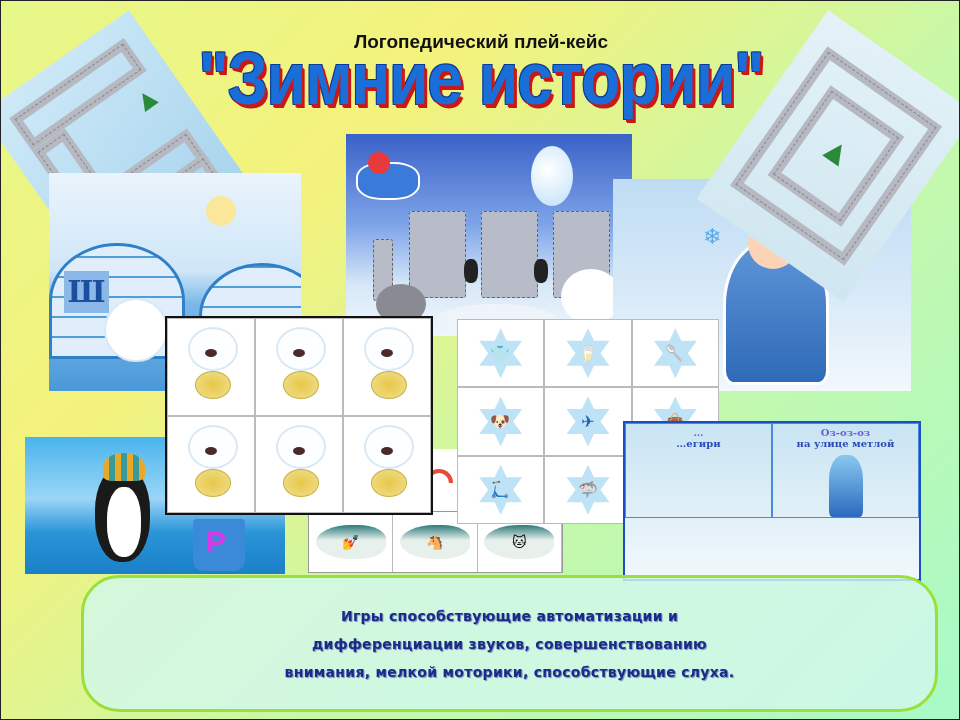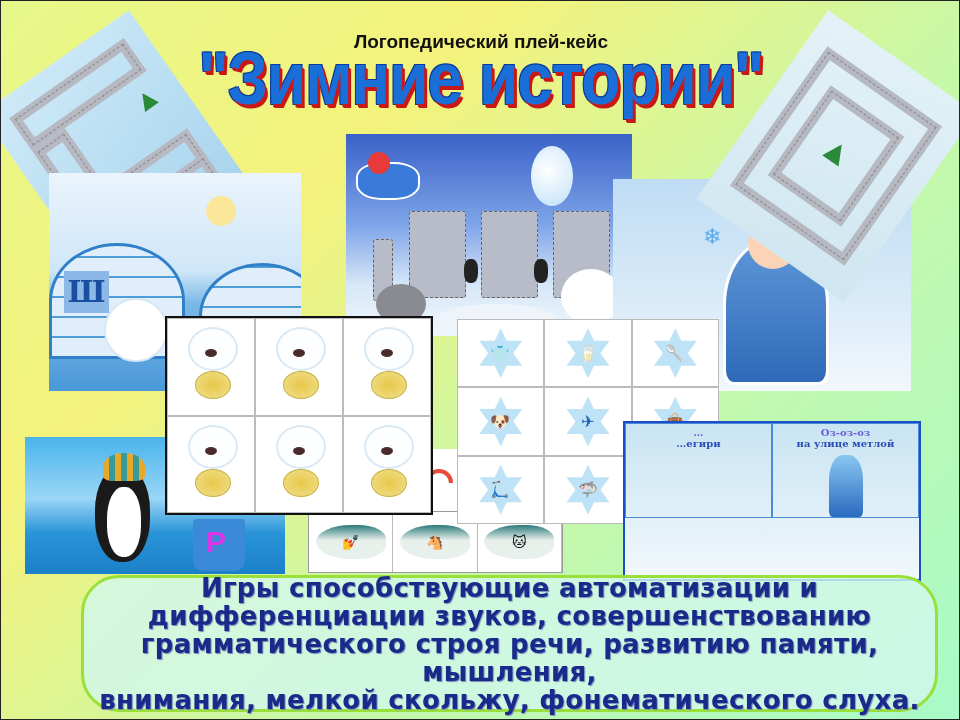--- a/index.html
+++ b/index.html
@@ -88,21 +88,21 @@
     display: grid; grid-template-columns: 1fr 1fr; grid-template-rows: 1.2fr 1fr; }
   .song { border: 1px solid #4a8ad8; text-align: center; font-family: "DejaVu Serif", serif; font-weight: bold; font-size: 10px; color: #3a6ad8; padding-top: 3px; }
   .song .line2 { color: #2a4ab8; }
   .song-head { color: #6a5ad8; }
 
   
   .panel { position: absolute; left: 80px; top: 574px; width: 857px; height: 137px;
     border: 3px solid #9ae03a; border-radius: 38px; box-sizing: border-box;
     background: rgba(210, 248, 235, 0.82);
     display: flex; align-items: center; justify-content: center; text-align: center; }
-  .panel-text { font-family: "DejaVu Sans", sans-serif; font-weight: bold; font-size: 26px; line-height: 28px; color: #1a2a8a;
+  .panel-text { font-family: "DejaVu Sans", sans-serif; font-weight: bold; font-size: 14px; line-height: 28px; color: #1a2a8a;
     text-shadow: 1px 1px 1px #7a8ab8; letter-spacing: 0.3px; }
 </style>
 </head>
 <body>
 
 <div class="slide">
 
   <div class="card maze-left">
     <div class="maze-path d" style="left:20px;top:20px;width:140px;height:40px;"></div>
     <div class="maze-path d" style="left:20px;top:60px;width:40px;height:80px;"></div>
@@ -268,17 +268,16 @@
         <div class="song-head">Оз-оз-оз</div>
         <div class="line2">на улице метлой</div>
       <div style="width:34px;height:62px;margin:6px auto 0;background:linear-gradient(180deg,#8ac8f0,#2a6ac0);border-radius:40% 40% 10% 10%;"></div>
       </div>
   </div>
 
   <div class="panel">
     <div class="panel-text">
       <div>Игры способствующие  автоматизации и</div>
       <div>дифференциации звуков, совершенствованию</div>
-      <div>грамматического строя речи, развитию памяти, мышления,</div>
-      <div>внимания, мелкой скольжу, фонематического слуха.</div>
+      <div>внимания, мелкой моторики, способствующие слуха.</div>
     </div>
   </div>
 </div>
 
 </body></html>

